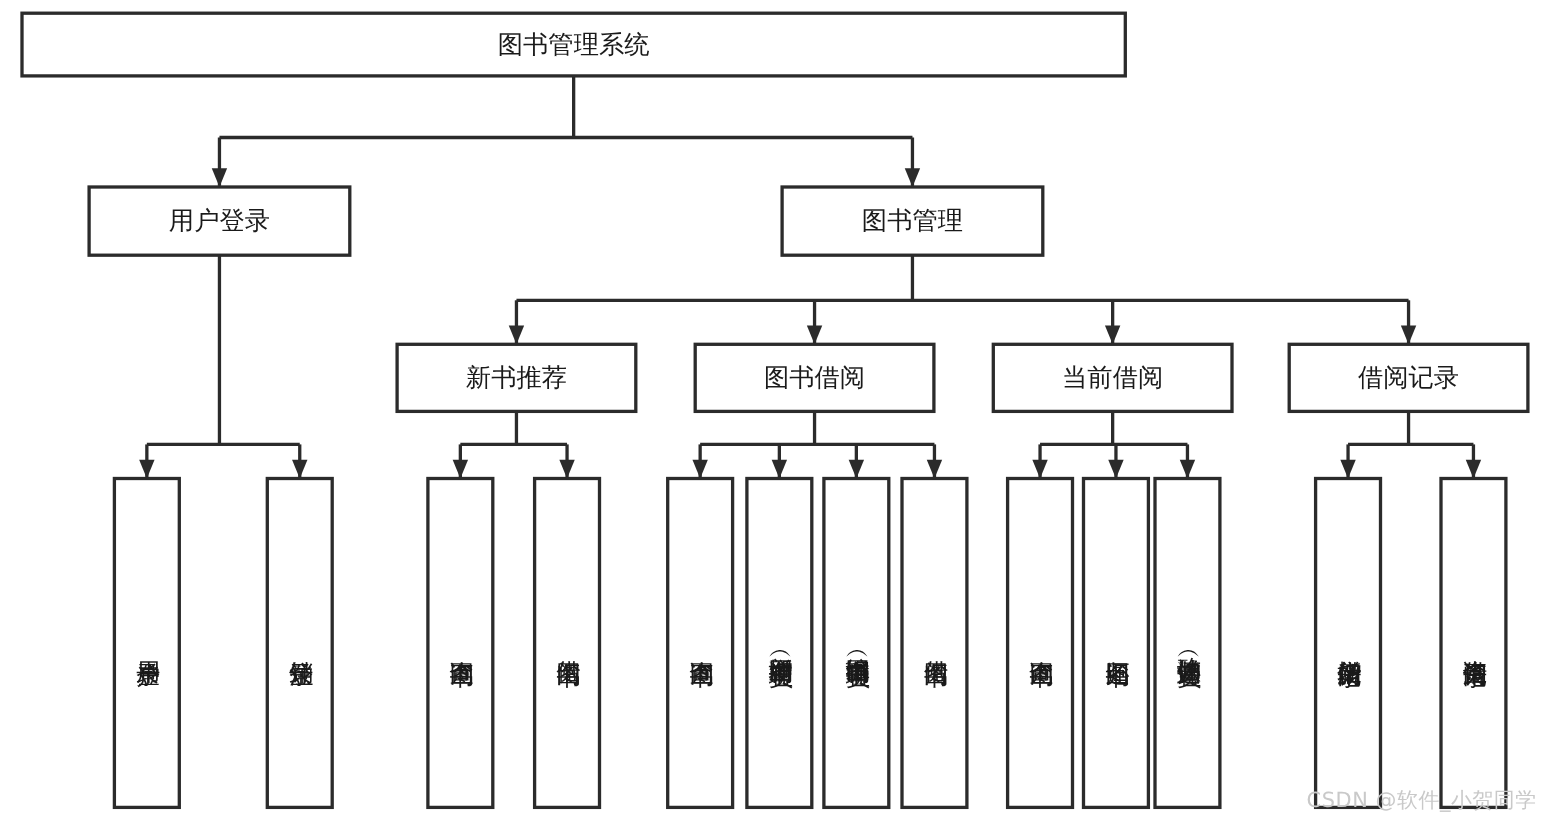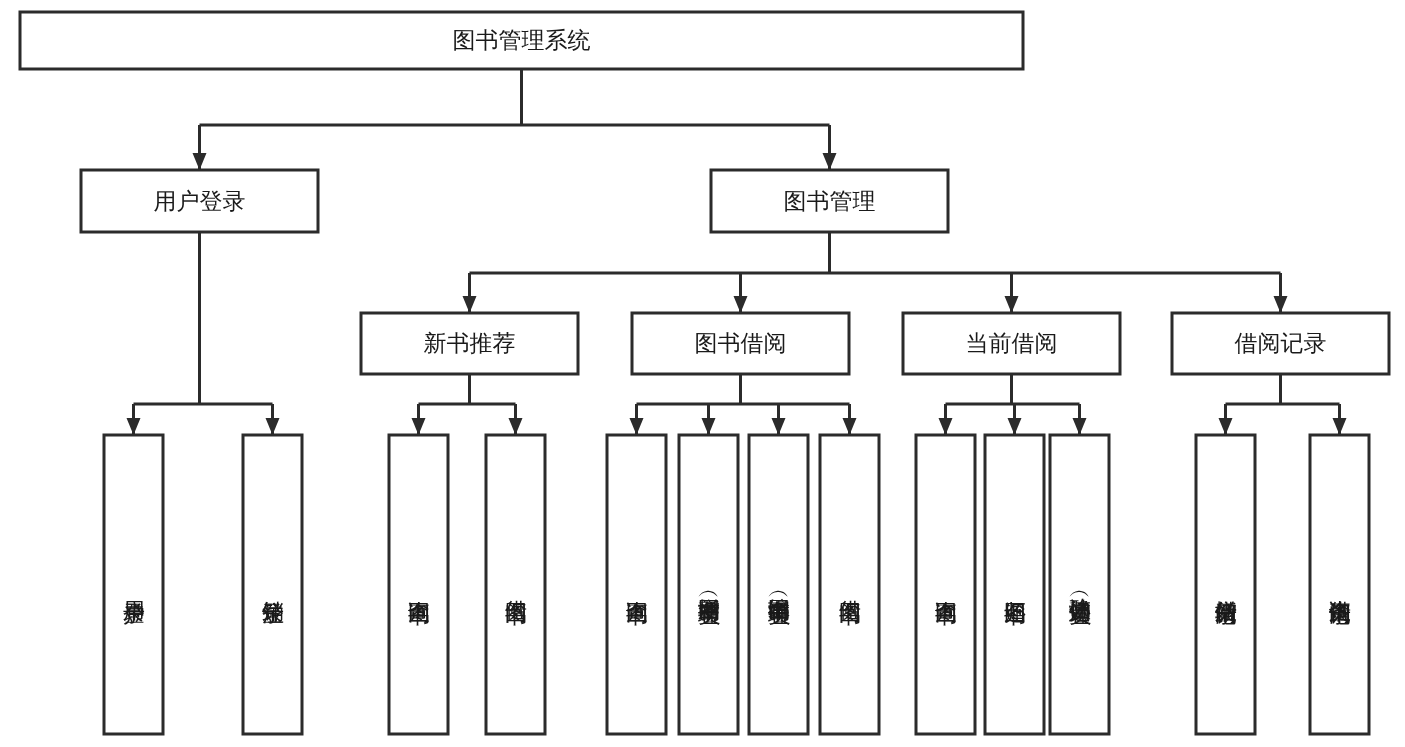--- a/index.html
+++ b/index.html
@@ -194,13 +194,14 @@
       <div class="leaf-label" style="left: 679px; top: 435px; width: 59px; height: 299px;">新增图书（管理员）</div>
       <div class="leaf-label" style="left: 749px; top: 435px; width: 59px; height: 299px;">编辑图书（管理员）</div>
       <div class="leaf-label" style="left: 820px; top: 435px; width: 59px; height: 299px;">借阅图书</div>
       <div class="leaf-label" style="left: 916px; top: 435px; width: 59px; height: 299px;">查询图书</div>
       <div class="leaf-label" style="left: 985px; top: 435px; width: 59px; height: 299px;">归还图书</div>
       <div class="leaf-label" style="left: 1050px; top: 435px; width: 59px; height: 299px;">确认归还（管理员）</div>
       <div class="leaf-label" style="left: 1196px; top: 435px; width: 59px; height: 299px;">新增借阅记录</div>
       <div class="leaf-label" style="left: 1310px; top: 435px; width: 59px; height: 299px;">查询借阅记录</div>
     </div>
 
+  <div class="watermark">CSDN @软件_小贺同学</div>
 </div>
 
 </body></html>

